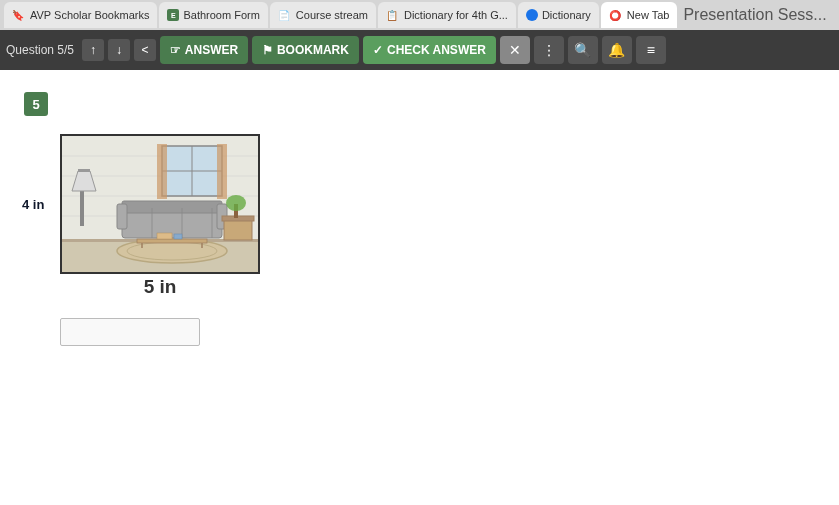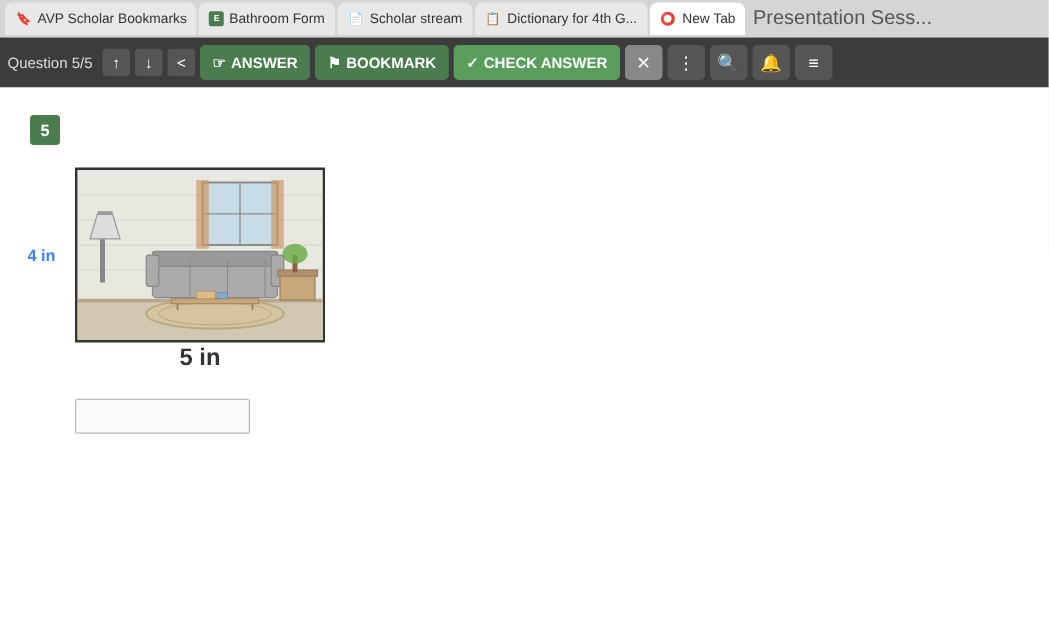--- a/index.html
+++ b/index.html
@@ -153,21 +153,21 @@
       position: relative;
       overflow: hidden;
     }
     .label-4in {
       position: absolute;
       left: -38px;
       top: 50%;
       transform: translateY(-50%);
       font-size: 13px;
       font-weight: bold;
-      color: #3b82f6;
+      color: #0f172a;
     }
     .label-5in {
       position: absolute;
       bottom: -24px;
       left: 50%;
       transform: translateX(-50%);
       font-size: 19px;
       font-weight: bold;
       color: #333;
     }
@@ -218,25 +218,29 @@
   <div class="tab">
     <span class="favicon">🔖</span>
     <span>AVP Scholar Bookmarks</span>
   </div>
   <div class="tab">
     <span class="favicon green-square">E</span>
     <span>Bathroom Form</span>
   </div>
   <div class="tab">
     <span class="favicon">📄</span>
-    <span>Scholar stream</span>
+    <span>Course stream</span>
   </div>
   <div class="tab">
     <span class="favicon">📋</span>
     <span>Dictionary for 4th G...</span>
+  </div>
+  <div class="tab">
+    <span class="globe-icon"></span>
+    <span>Dictionary</span>
   </div>
   <div class="tab active">
     <span class="favicon">⭕</span>
     <span>New Tab</span>
   </div>
   <div style="margin-left:4px;color:#555;font-size:16px;white-space:nowrap;">
     <span>Presentation Sess...</span>
   </div>
 </div>
 

